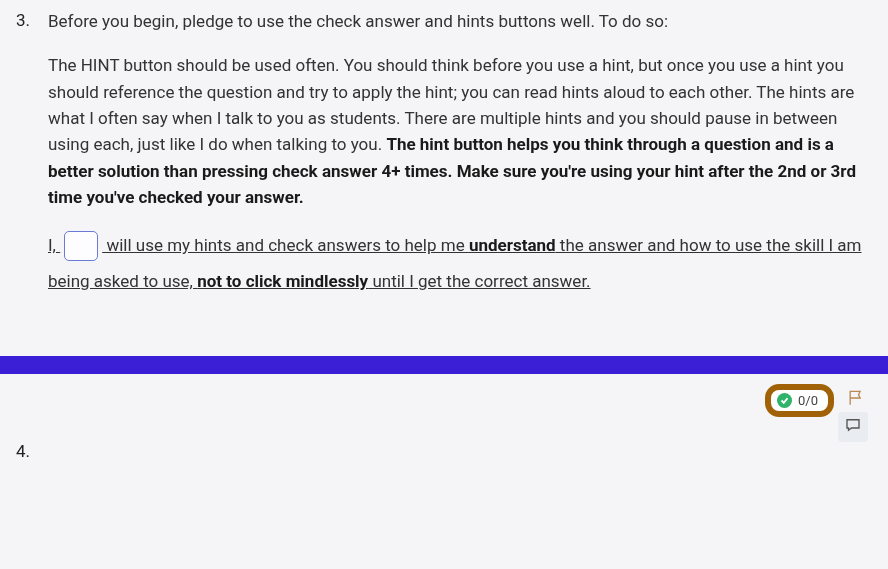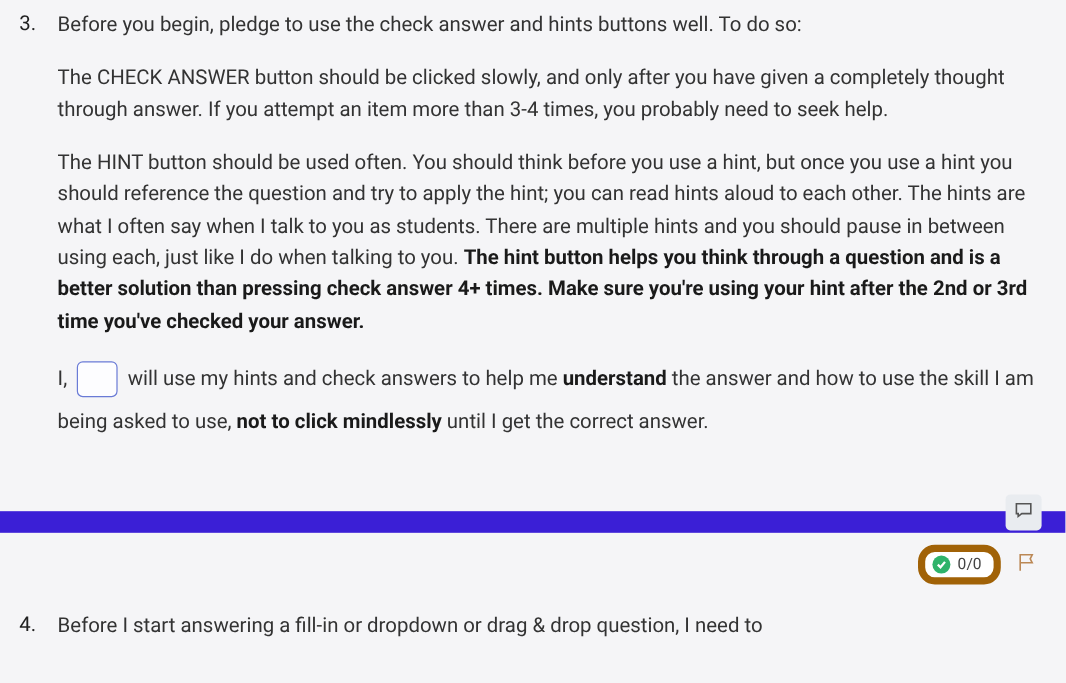--- a/index.html
+++ b/index.html
@@ -24,21 +24,21 @@
       padding-top: 2px;
       min-width: 18px;
     }
     .qbody {
       flex: 1 1 auto;
       font-size: 17px;
       line-height: 1.55;
       color: #333;
     }
     .qbody p { margin-bottom: 18px; }
-    .qbody p:last-child { margin-bottom: 10px; }
+    .qbody p:last-child { margin-bottom: 10px; text-decoration: underline; }
     .bold { font-weight: 700; color: #1a1a1a; }
     .pledge-line {
       line-height: 2.1;
     }
     .answer-box {
       display: inline-block;
       width: 34px;
       height: 30px;
       border: 1.5px solid #6a7bd6;
       border-radius: 5px;
@@ -102,21 +102,20 @@
       padding-top: 22px;
     }
   </style>
 </head>
 <body>
 
 <div class="question-block">
   <div class="qnum">3.</div>
   <div class="qbody">
     <p>Before you begin, pledge to use the check answer and hints buttons well. To do so:</p>
-    <p>The CHECK ANSWER button should be clicked slowly, and only after you have given a completely thought through answer. If you attempt an item more than 3-4 times, you probably need to seek help.</p>
     <p><span>The HINT button should be used often. You should think before you use a hint, but once you use a hint you should reference the question and try to apply the hint; you can read hints aloud to each other. The hints are what I often say when I talk to you as students. There are multiple hints and you should pause in between using each, just like I do when talking to you. </span><span class="bold">The hint button helps you think through a question and is a better solution than pressing check answer 4+ times. Make sure you're using your hint after the 2nd or 3rd time you've checked your answer.</span></p>
     <p class="pledge-line"><span>I, </span><input type="text" class="answer-box" value="" style=""><span> will use my hints and check answers to help me </span><span class="bold">understand</span><span> the answer and how to use the skill I am being asked to use, </span><span class="bold">not to click mindlessly</span><span> until I get the correct answer.</span></p>
   </div>
 </div>
 
 <div class="chat-icon-wrap">
   <span>
     <svg viewBox="0 0 24 24">
         <path d="M4 5h16v11H10l-4 3v-3H4z"></path>
       </svg>
@@ -136,16 +135,13 @@
   </span>
   <span class="flag-icon">
     <svg viewBox="0 0 24 24">
         <path d="M5 4h12l-2 4 2 4H5z M5 4v16"></path>
       </svg>
   </span>
 </div>
 
 <div class="question-block q4">
   <div class="qnum">4.</div>
-  <div class="qbody">
-    <p>Before I start answering a fill-in or dropdown or drag &amp; drop question, I need to</p>
-  </div>
 </div>
 
 </body></html>

